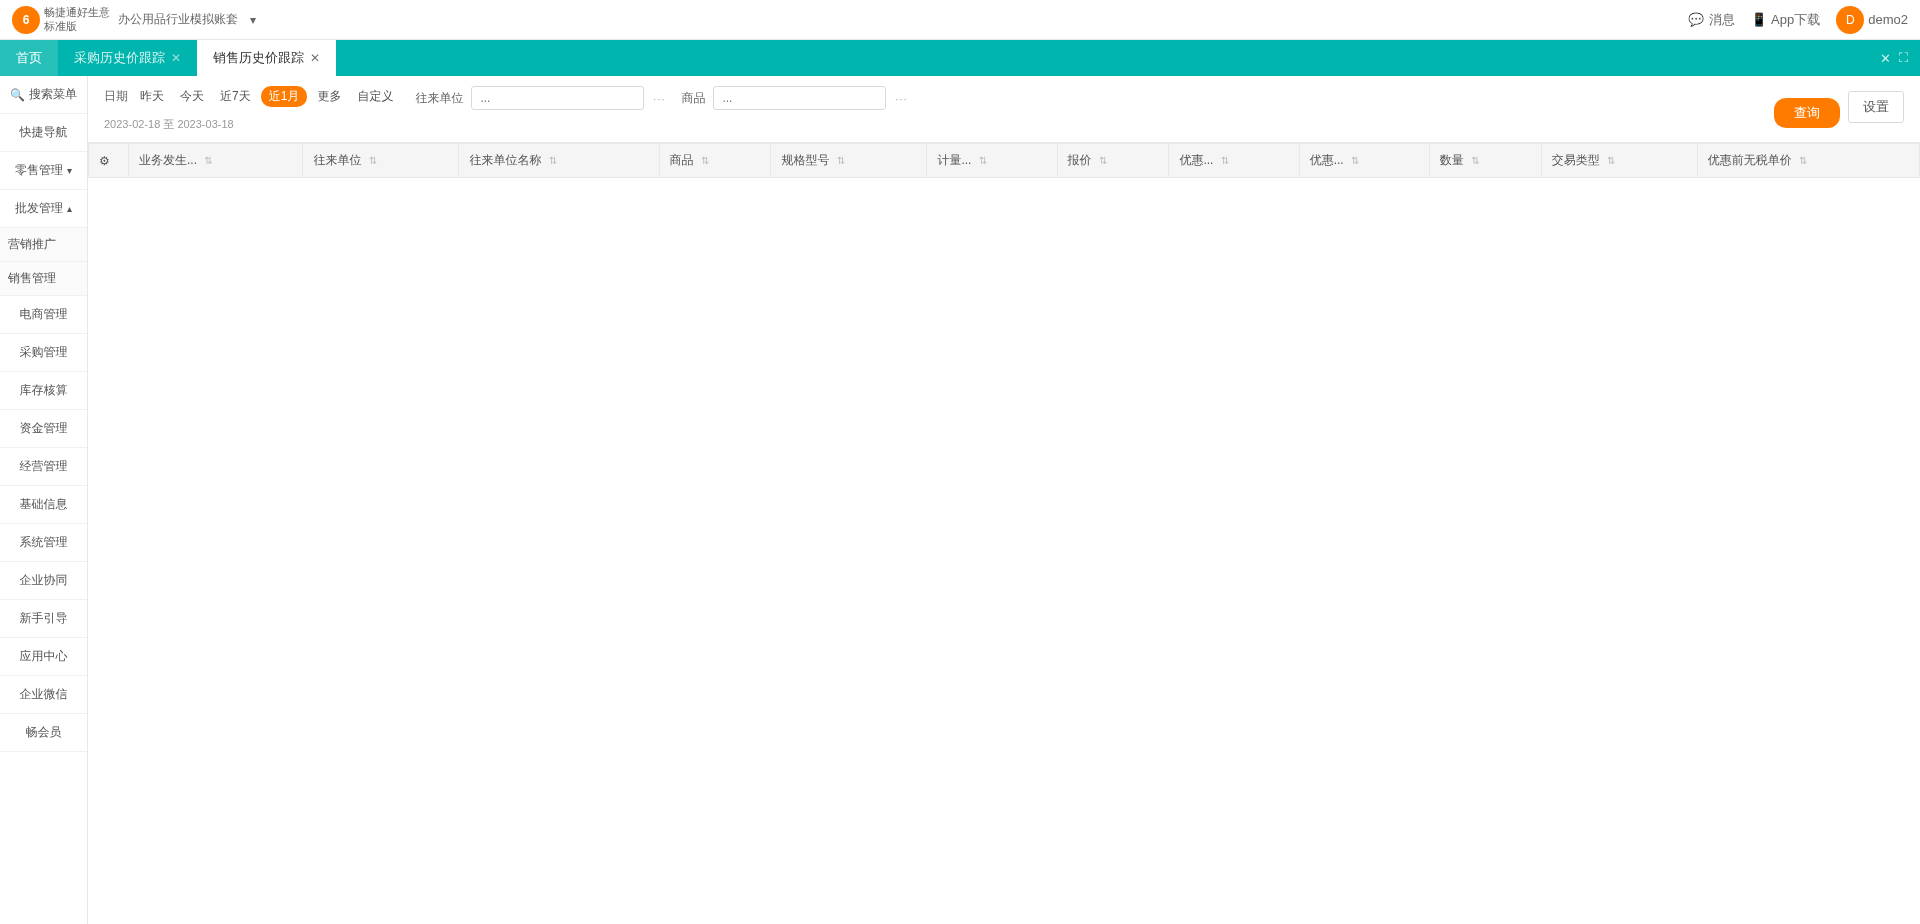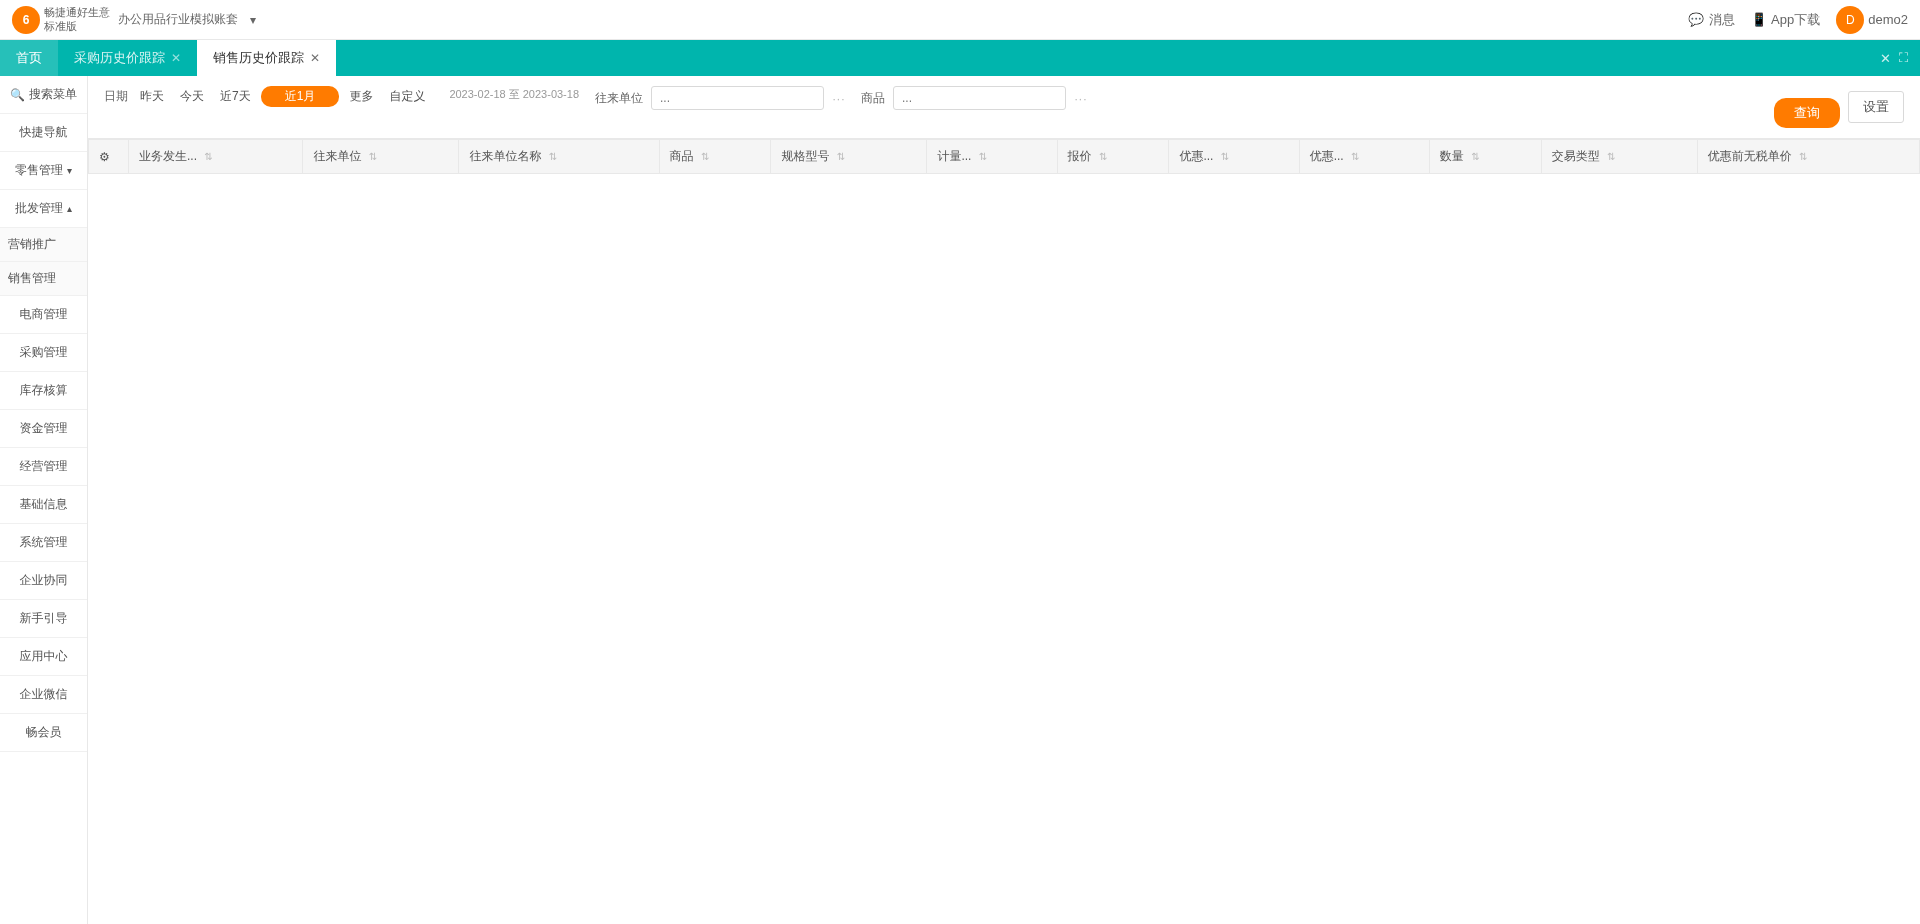--- a/index.html
+++ b/index.html
@@ -98,25 +98,25 @@
     .filter-bar {
       background: #fff;
       padding: 10px 16px;
       border-bottom: 1px solid #e8e8e8;
       display: flex;
       align-items: flex-start;
       gap: 16px;
       flex-shrink: 0;
       flex-wrap: wrap;
     }
-    .filter-group { display: flex; align-items: center; gap: 18px; flex-direction: row; align-items: flex-start; justify-content: flex-end; }
+    .filter-group { display: flex; align-items: center; gap: 9px; flex-direction: column; align-items: flex-start; justify-content: flex-end; }
     .filter-label { font-size: 12px; color: #666; }
     .date-options { display: flex; align-items: center; gap: 4px; }
     .date-option { padding: 2px 6px; font-size: 12px; color: #555; cursor: pointer; border-radius: 3px; }
-    .date-option.active { background: #ff7b00; color: #fff; border-radius: 10px; padding: 2px 24px; }
+    .date-option.active { background: #ff7b00; color: #fff; border-radius: 10px; padding: 2px 8px; }
     .date-range { font-size: 11px; color: #999; margin-top: 1px; }
     .filter-input-group { display: flex; align-items: center; gap: 8px; }
     .filter-input { border: 1px solid #d9d9d9; border-radius: 3px; padding: 4px 8px; font-size: 12px; min-width: 200px; color: #333; outline: none; }
     .filter-dots { color: #bbb; cursor: pointer; }
     .filter-actions { display: flex; align-items: center; gap: 8px; margin-left: auto; }
     .btn-query { background: #ff7b00; color: #fff; border: none; border-radius: 12px; padding: 6px 20px; font-size: 13px; cursor: pointer; margin-top: 12px; }
     .btn-settings { background: #fff; color: #555; border: 1px solid #d9d9d9; border-radius: 3px; padding: 6px 14px; font-size: 13px; cursor: pointer; }
 
     
     .table-container { flex: 1; overflow: auto; background: #fff; margin: 0; }

